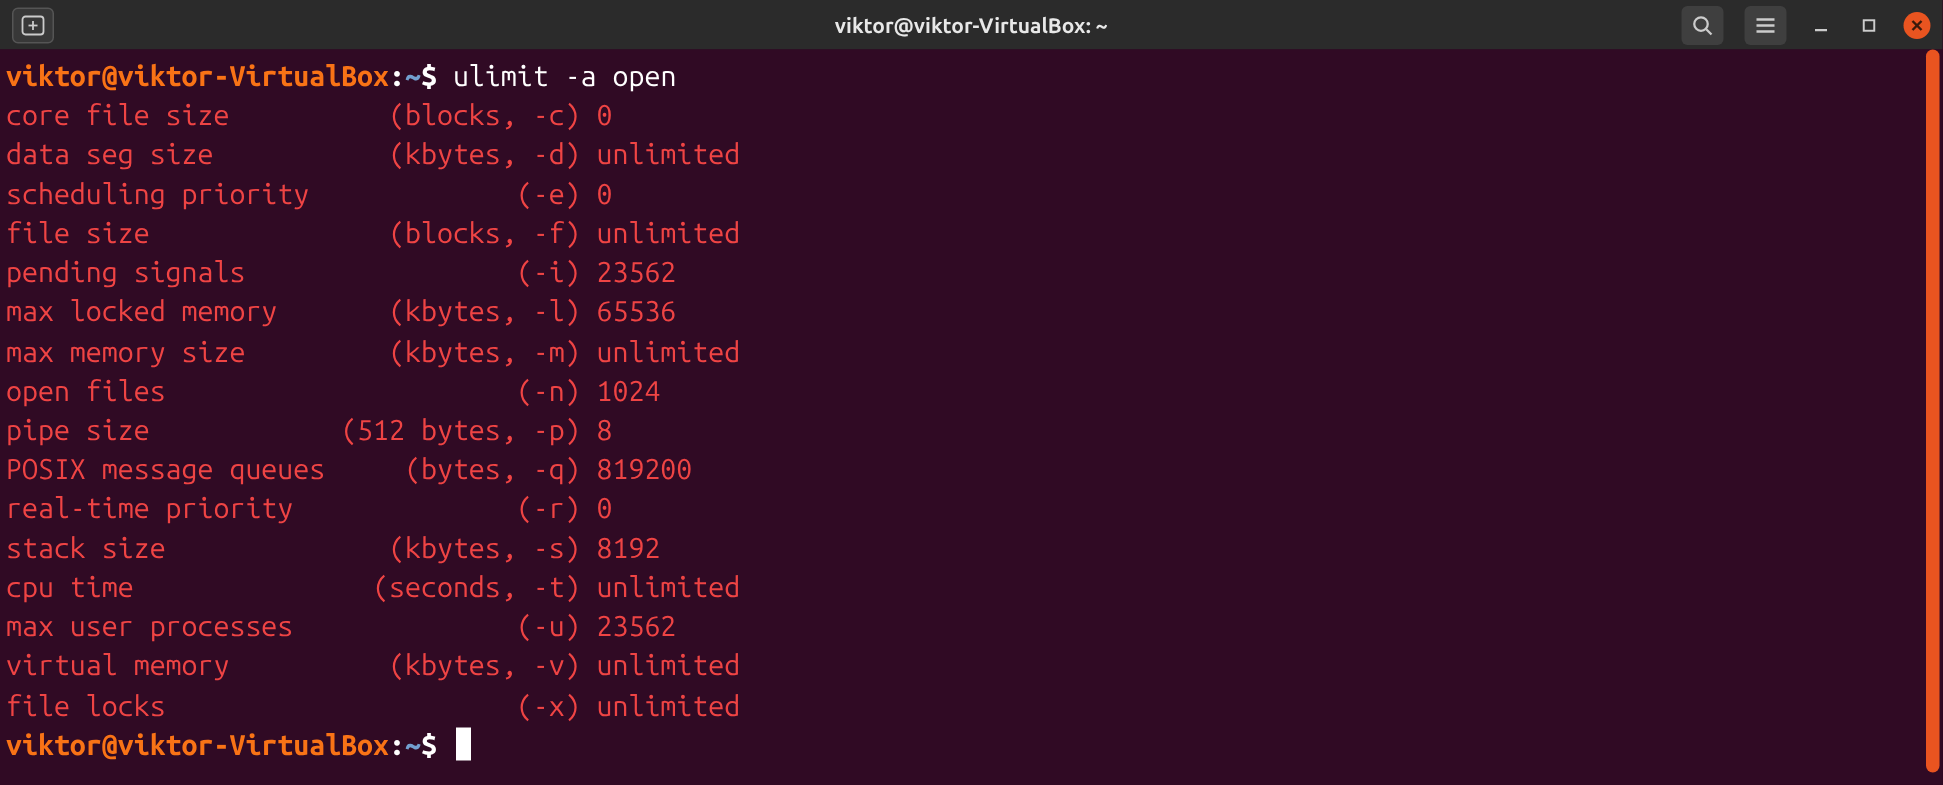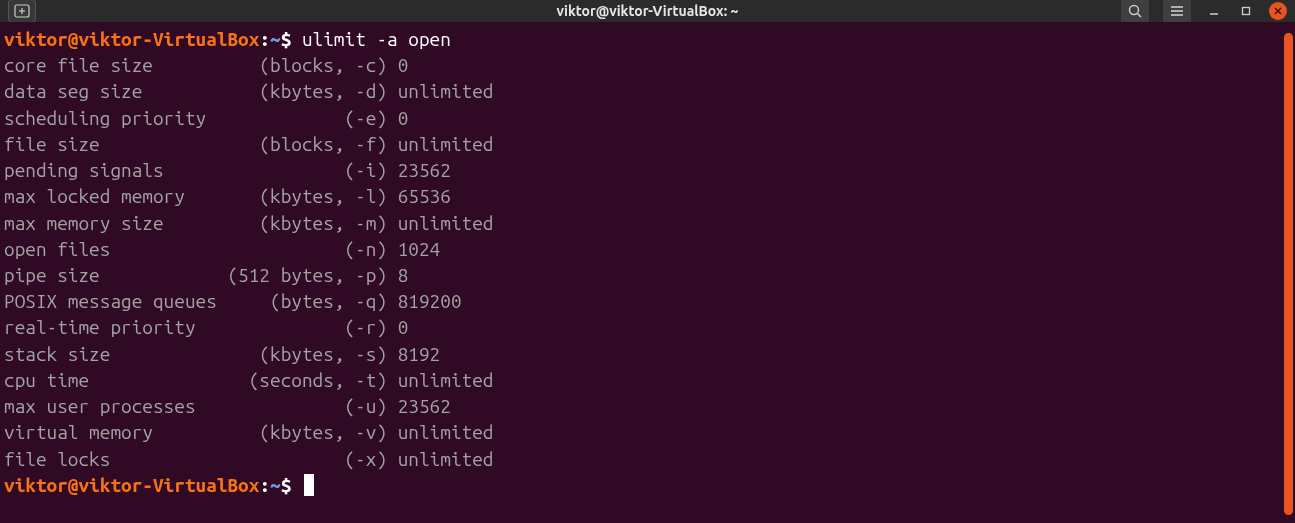--- a/index.html
+++ b/index.html
@@ -12,21 +12,21 @@
       font-family: 'Ubuntu Mono', 'DejaVu Sans Mono', monospace;
       font-size: 19px;
       width: 1295px;
       height: 523px;
       overflow: hidden;
       display: flex;
       flex-direction: column;
     }
     .titlebar {
       background: #2b2b2b;
-      height: 22px;
+      height: 33px;
       display: flex;
       align-items: center;
       padding: 0 8px;
       color: #d4d4d4;
       font-family: 'Ubuntu', sans-serif;
       font-size: 14px;
       position: relative;
     }
     .titlebar-left {
       display: flex;
@@ -106,21 +106,21 @@
       top: 33px;
       width: 9px;
       background: #e95420;
       border-radius: 5px;
     }
     .prompt-user { color: #f97316; font-weight: bold; }
     .prompt-colon { color: #ffffff; font-weight: bold; }
     .prompt-path { color: #729fcf; font-weight: bold; }
     .prompt-dollar { color: #ffffff; font-weight: bold; }
     .cmd { color: #ffffff; }
-    .outline { color: #a3a3a3; }
+    .outline { color: #ef4444; }
     .cursor {
       display: inline-block;
       width: 10px;
       height: 22px;
       background: #ffffff;
       vertical-align: text-bottom;
       margin-left: 2px;
     }
     svg { display: block; }
   </style>

